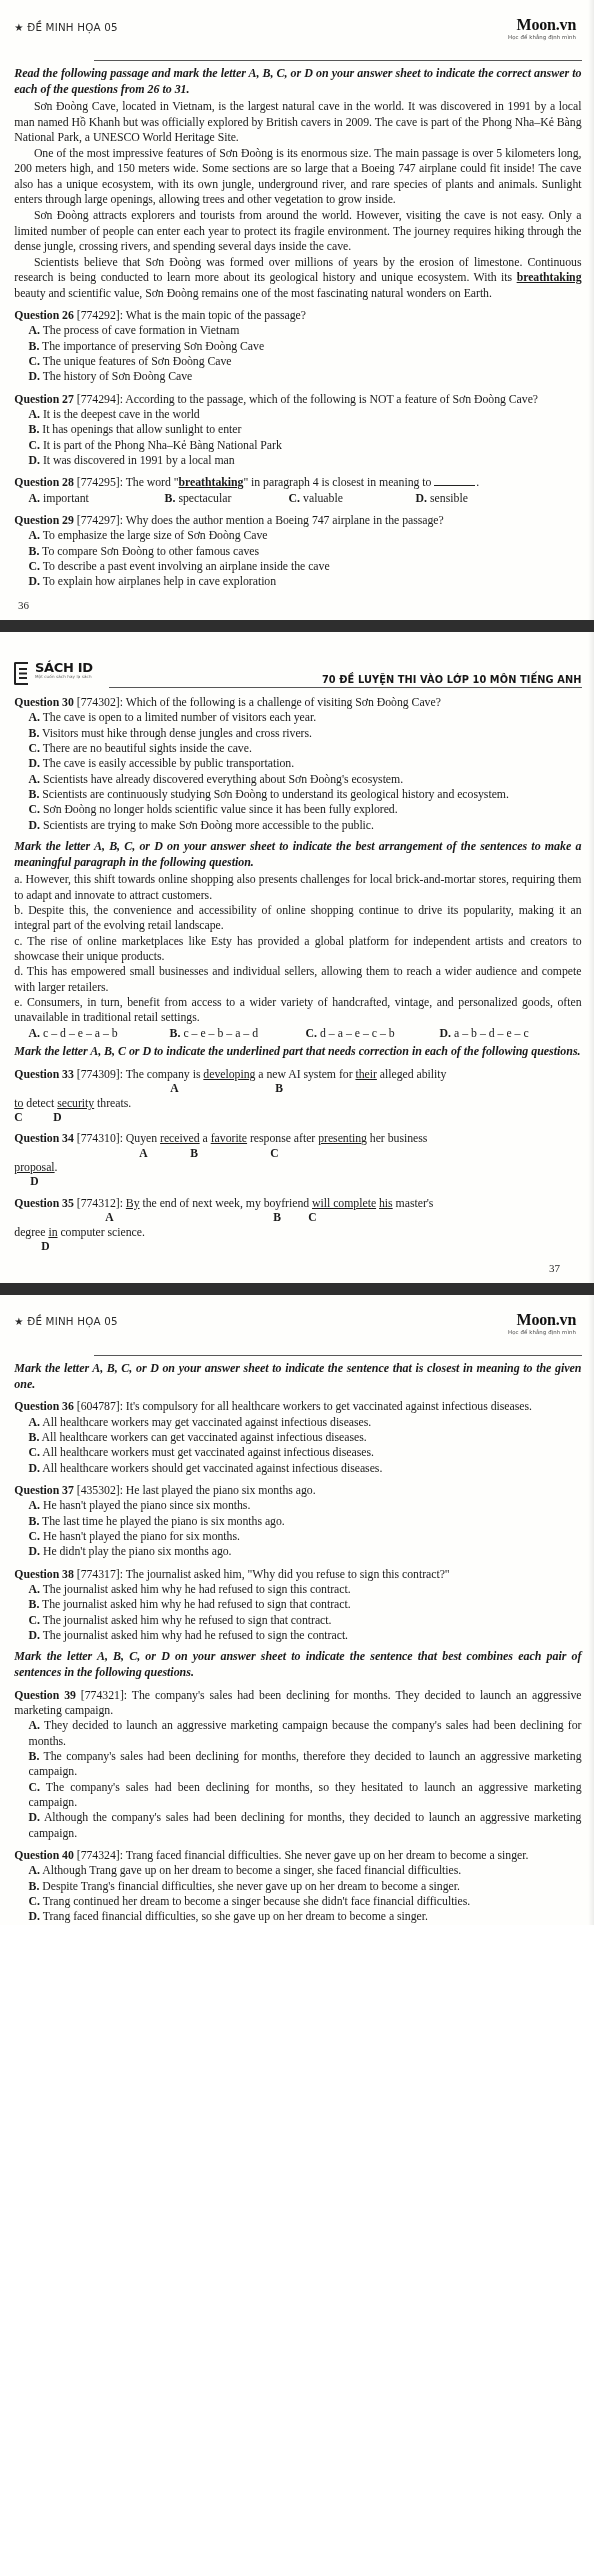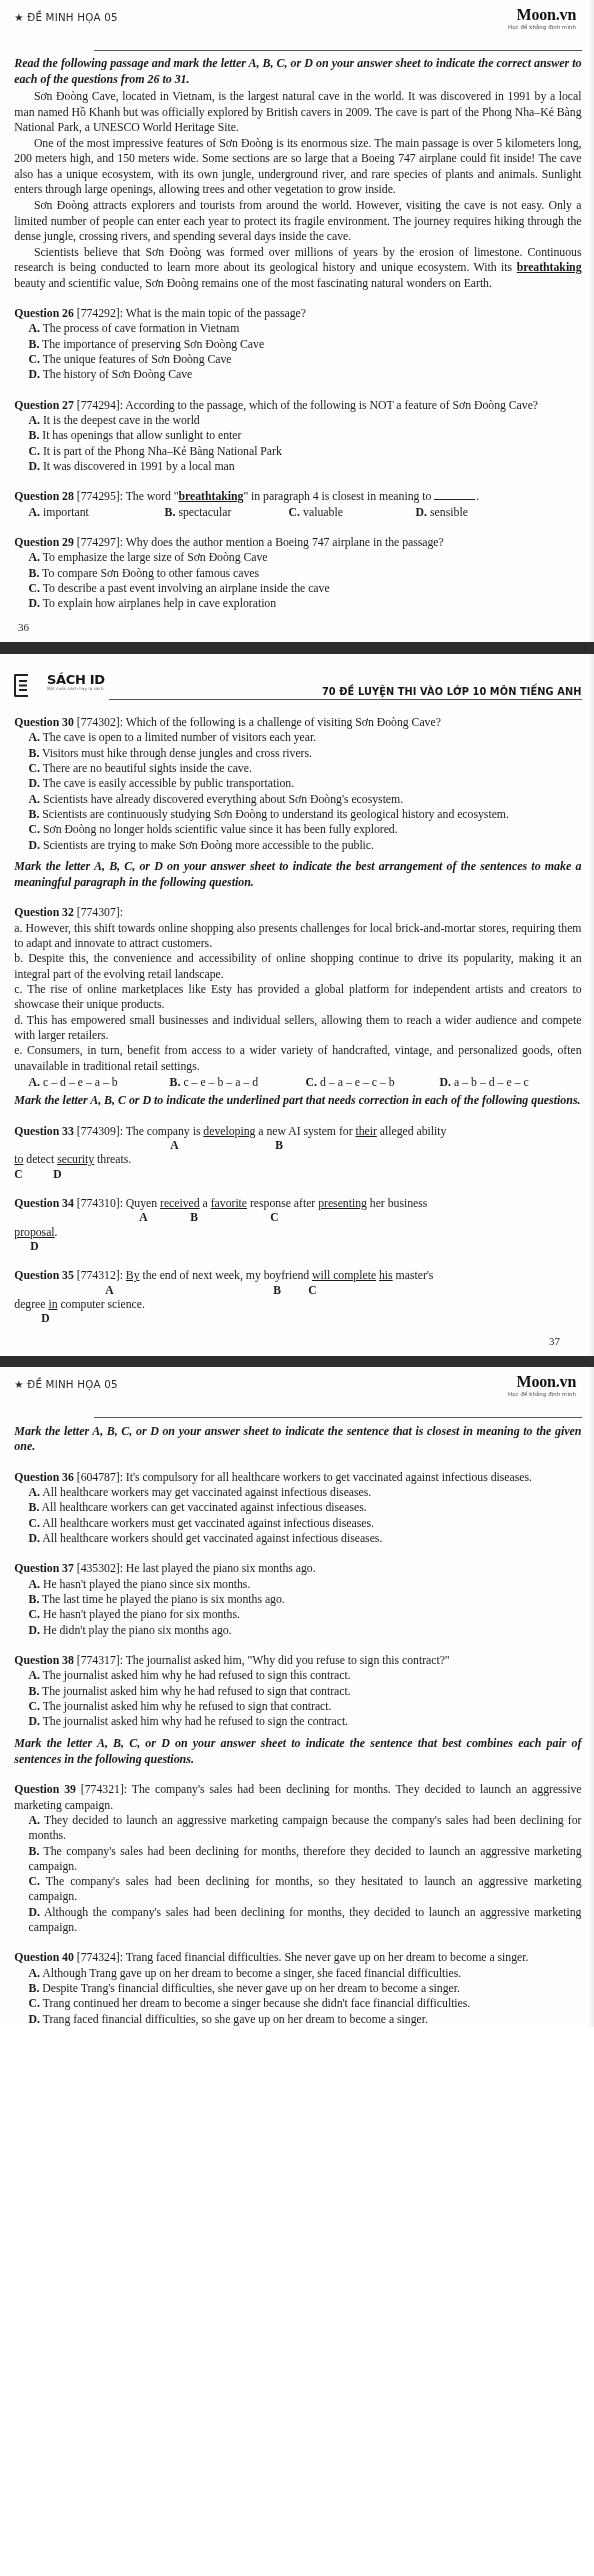--- a/index.html
+++ b/index.html
@@ -21,21 +21,21 @@
     width: 594px;
     overflow: hidden;
   }
   
   .runhead {
     position: relative;
     height: 41px;
     display: flex;
     align-items: flex-start;
     justify-content: space-between;
-    padding-top: 7px;
+    padding-top: 17px;
   }
   .runhead-left {
     font-family: "DejaVu Sans", sans-serif;
     font-size: 10.3px;
     letter-spacing: 0.2px;
     color: #2b2b2b;
     white-space: nowrap;
     padding-top: 3.6px;
   }
   .runhead-right {
@@ -60,21 +60,21 @@
   .rule {
     border: 0;
     border-top: 1.4px solid #3a3a3a;
     margin: 1.8px 0 5.4px 0;
     opacity: .85;
   }
   .rule.short-left { margin-left: 80px; }
   .sachid-badge {
     display: flex;
     align-items: flex-start;
-    gap: 19px;
+    gap: 7px;
   }
   .sachid-mark {
     width: 11.6px; height: 19.6px;
     border-left: 2px solid #222;
     border-top: 2px solid #222;
     border-bottom: 2px solid #222;
     border-radius: 1.8px 0 0 1.8px;
     position: relative;
     margin-top: 0.9px;
   }
@@ -122,21 +122,21 @@
     line-height: 1.30;
     text-align: justify;
     margin: 0 0 0.9px 0;
     text-indent: 19.6px;
     letter-spacing: -0.04px;
   }
   .qline {
     font-size: 11.8px;
     line-height: 1.30;
     text-align: justify;
-    margin: 15px 0 0 0;
+    margin: 7px 0 0 0;
     letter-spacing: -0.04px;
   }
   .qlabel { font-weight: bold; }
   .qcode { font-weight: normal; }
   .opt {
     font-size: 11.8px;
     line-height: 1.30;
     margin: 0 0 0 14.3px;
     text-align: justify;
     letter-spacing: -0.04px;
@@ -268,21 +268,20 @@
   <div class="opt"><span class="opt-letter">D.</span> <span>The cave is easily accessible by public transportation.</span></div>
 
   <div class="opt"><span class="opt-letter">A.</span> <span>Scientists have already discovered everything about Sơn Đoòng's ecosystem.</span></div>
   <div class="opt"><span class="opt-letter">B.</span> <span>Scientists are continuously studying Sơn Đoòng to understand its geological history and ecosystem.</span></div>
   <div class="opt"><span class="opt-letter">C.</span> <span>Sơn Đoòng no longer holds scientific value since it has been fully explored.</span></div>
   <div class="opt"><span class="opt-letter">D.</span> <span>Scientists are trying to make Sơn Đoòng more accessible to the public.</span></div>
 
   <div class="spacer-sm"></div>
   <div class="instr">Mark the letter A, B, C, or D on your answer sheet to indicate the best arrangement of the sentences to make a meaningful paragraph in the following question.</div>
 
-  <div class="qline"><span class="qlabel">Question 32</span> <span class="qcode">[774307]:</span></div>
   <div class="sent just">a. However, this shift towards online shopping also presents challenges for local brick-and-mortar stores, requiring them to adapt and innovate to attract customers.</div>
   <div class="sent just">b. Despite this, the convenience and accessibility of online shopping continue to drive its popularity, making it an integral part of the evolving retail landscape.</div>
   <div class="sent just">c. The rise of online marketplaces like Esty has provided a global platform for independent artists and creators to showcase their unique products.</div>
   <div class="sent just">d. This has empowered small businesses and individual sellers, allowing them to reach a wider audience and compete with larger retailers.</div>
   <div class="sent just">e. Consumers, in turn, benefit from access to a wider variety of handcrafted, vintage, and personalized goods, often unavailable in traditional retail settings.</div>
   <div class="opts-row" style="margin-top:0.9px">
     <div class="cell" style="width:141px"><span class="opt-letter">A.</span> <span>c – d – e – a – b</span></div>
     <div class="cell" style="width:136px"><span class="opt-letter">B.</span> <span>c – e – b – a – d</span></div>
     <div class="cell" style="width:134px"><span class="opt-letter">C.</span> <span>d – a – e – c – b</span></div>
     <div class="cell"><span class="opt-letter">D.</span> <span>a – b – d – e – c</span></div>

